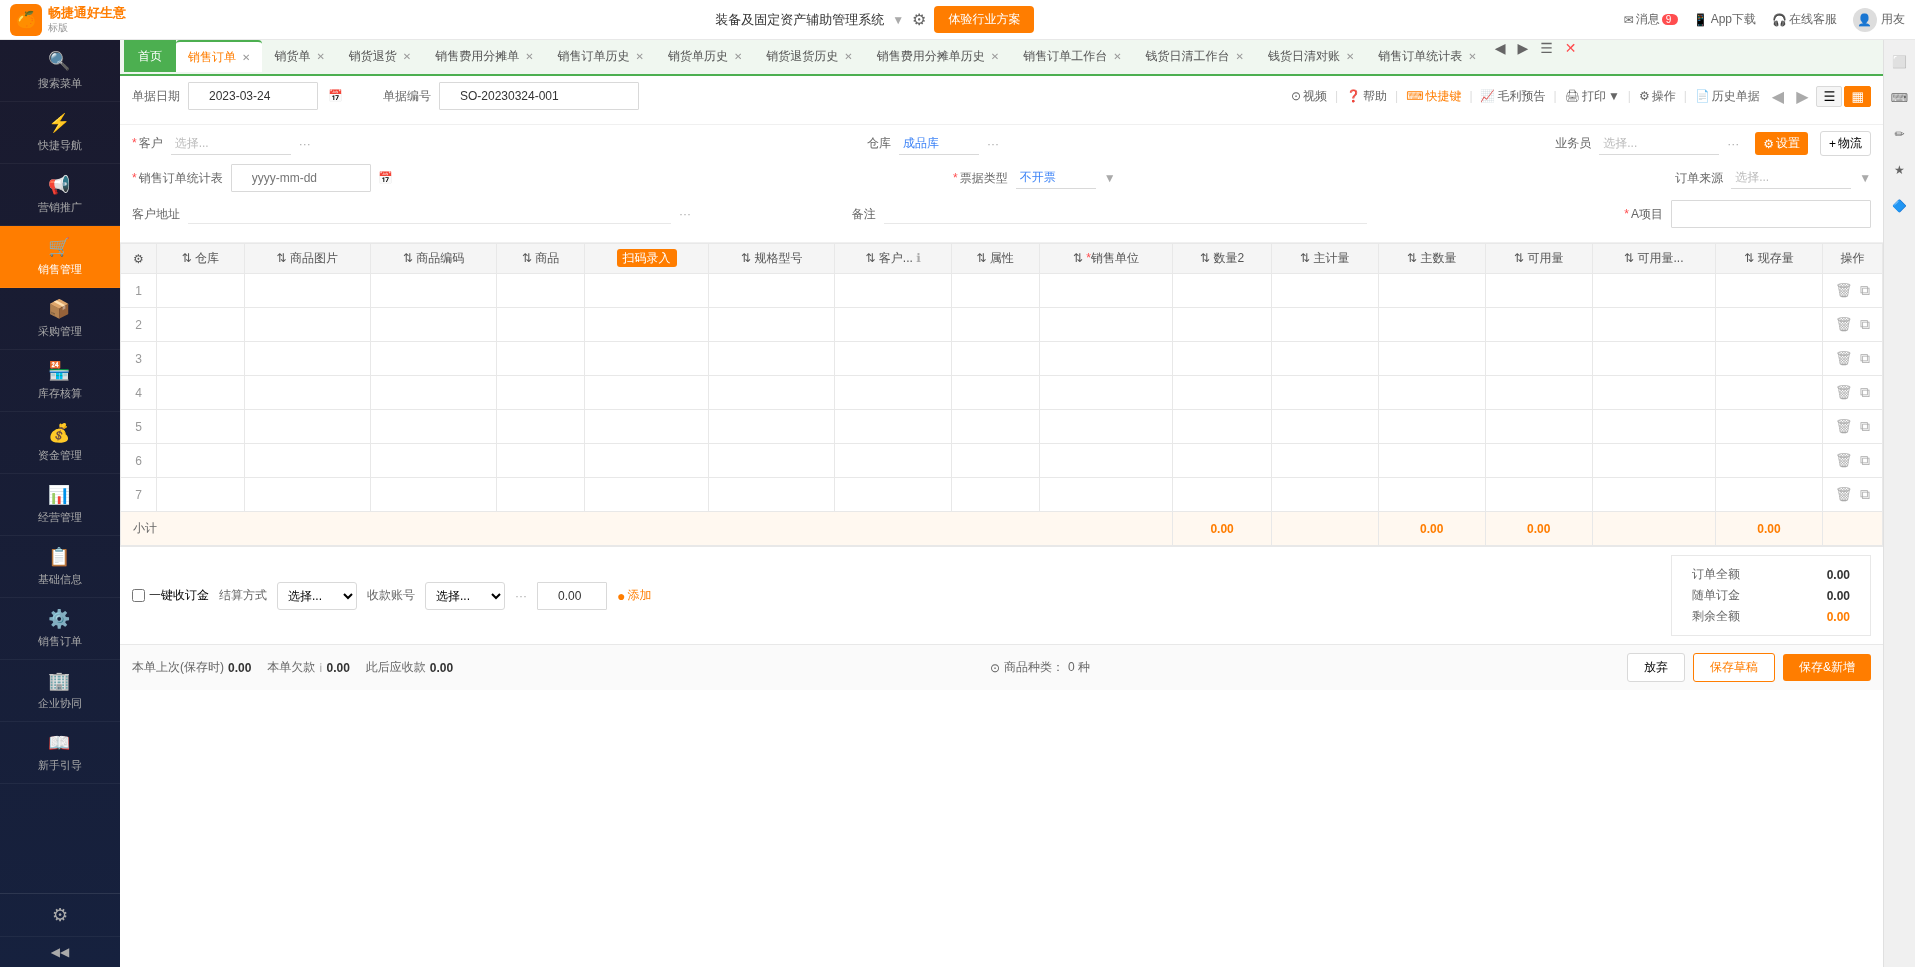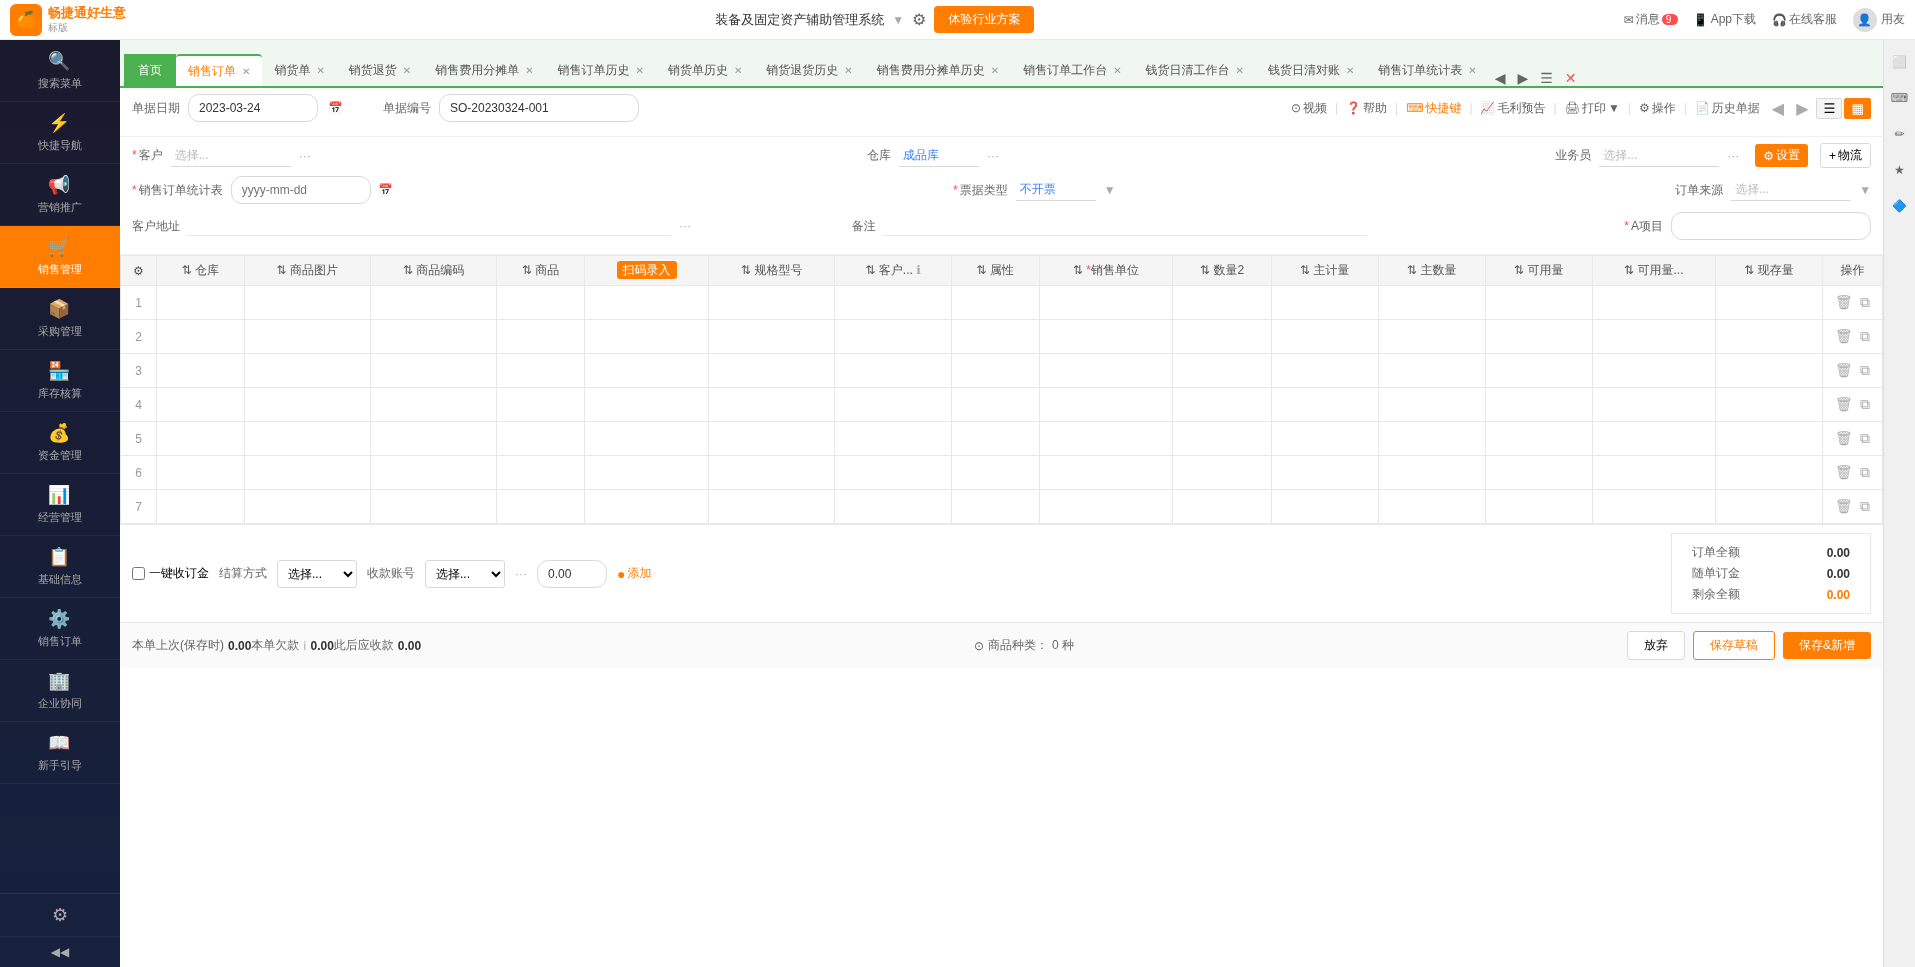--- a/index.html
+++ b/index.html
@@ -121,22 +121,22 @@
       display: flex;
       flex-direction: column;
       overflow: hidden;
     }
     
     
     .tab-bar {
       background: #e8f4e8;
       background: #f0f7f0;
       display: flex;
-      align-items: flex-end;
-      height: 48px;
+      align-items: flex-start;
+      height: 36px;
       padding: 0 4px;
       border-bottom: 2px solid #4caf50;
       overflow-x: hidden;
     }
     .tab-item {
       padding: 0 12px;
       height: 32px;
       display: flex;
       align-items: center;
       gap: 4px;
@@ -203,22 +203,22 @@
       font-size: 12px;
     }
     .form-label.required::before {
       content: '*';
       color: #ff4d4f;
       margin-right: 2px;
     }
     .form-input {
       height: 28px;
       border: 1px solid #d9d9d9;
-      border-radius: 11px;
-      padding: 0 10px;
+      border-radius: 1px;
+      padding: 0 20px;
       font-size: 12px;
       color: #333;
       outline: none;
       background: white;
     }
     .form-input.date-input { width: 130px; }
     .form-input.sn-input { width: 200px; }
     .form-select {
       height: 28px;
       border: 1px solid #d9d9d9;
@@ -324,20 +324,21 @@
     .checkbox-label { display: flex; align-items: center; gap: 4px; cursor: pointer; }
     .add-btn { color: #ff7d00; cursor: pointer; display: flex; align-items: center; gap: 2px; }
     
     .footer-bar {
       border-top: 1px solid #e8e8e8;
       padding: 8px 12px;
       display: flex;
       align-items: center;
       background: #fafafa;
       font-size: 12px;
+      gap: 16px;
     }
     .footer-info { display: flex; align-items: center; gap: 4px; color: #666; }
     .footer-value { color: #333; font-weight: bold; }
     .footer-actions {
       margin-left: auto;
       display: flex;
       align-items: center;
       gap: 8px;
     }
     .btn-discard {
@@ -862,20 +863,30 @@
               <td></td>
               <td></td>
               <td></td>
               <td></td>
               <td>
                 <span class="action-btn">🗑</span>
                 <span class="action-btn">⧉</span>
               </td>
             </tr>
 
+            <tr class="summary-row">
+              <td colspan="10" class="summary-label" style="text-align:left;padding-left:12px;color:#666;">小计</td>
+              <td style="color:#ff7d00;font-weight:bold;">0.00</td>
+              <td></td>
+              <td style="color:#ff7d00;font-weight:bold;">0.00</td>
+              <td style="color:#ff7d00;font-weight:bold;">0.00</td>
+              <td></td>
+              <td style="color:#ff7d00;font-weight:bold;">0.00</td>
+              <td></td>
+            </tr>
           </tbody>
         </table>
       </div>
 
       <div class="bottom-area">
         <label class="checkbox-label">
           <input type="checkbox" style="">
           <span>一键收订金</span>
         </label>
         <span class="form-label">结算方式</span>

